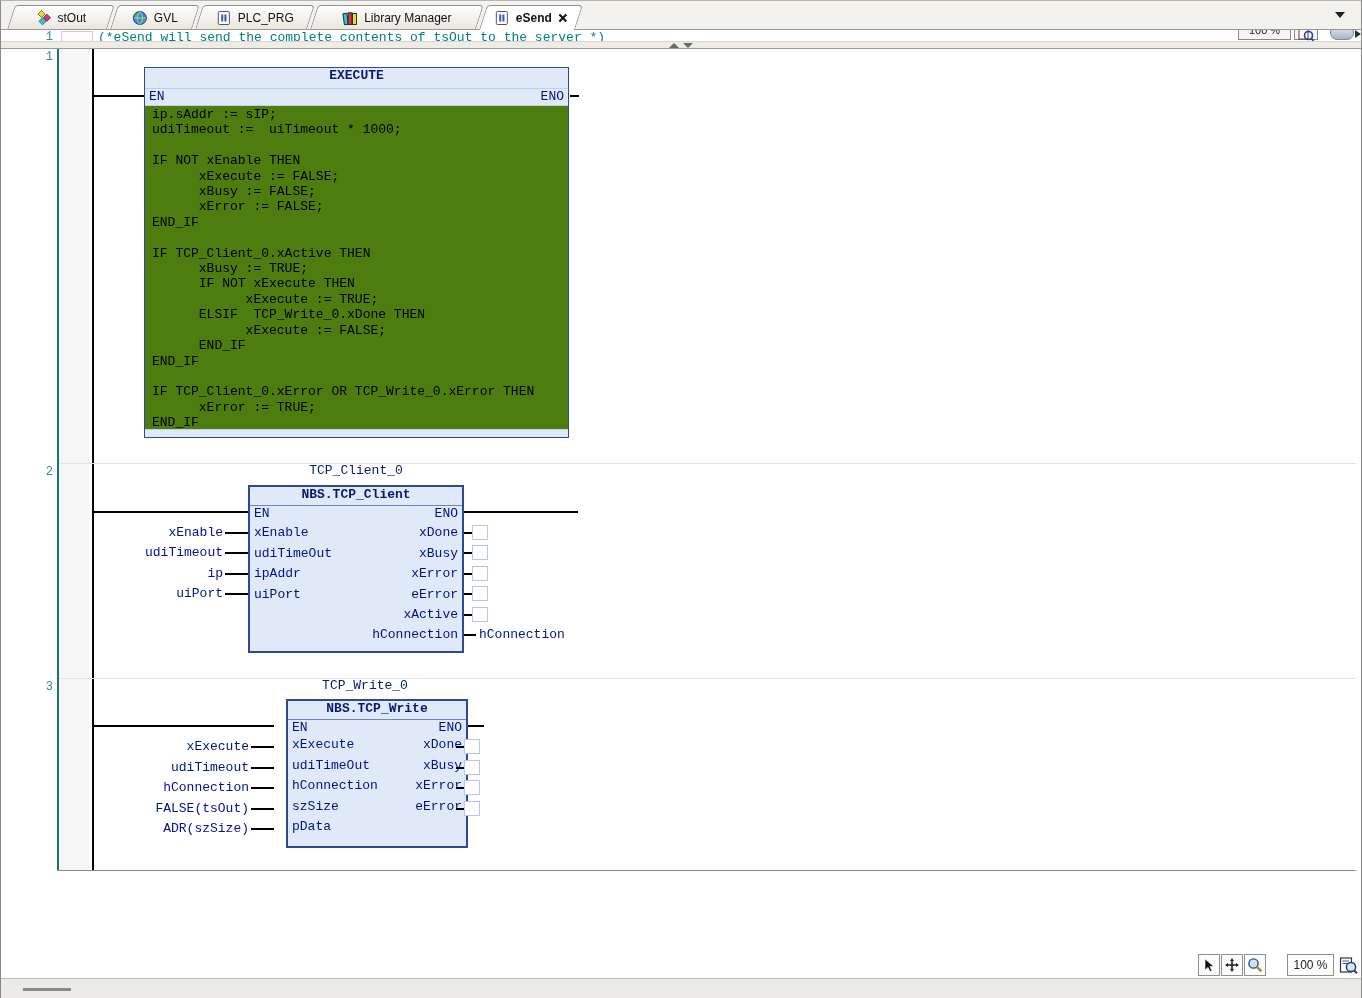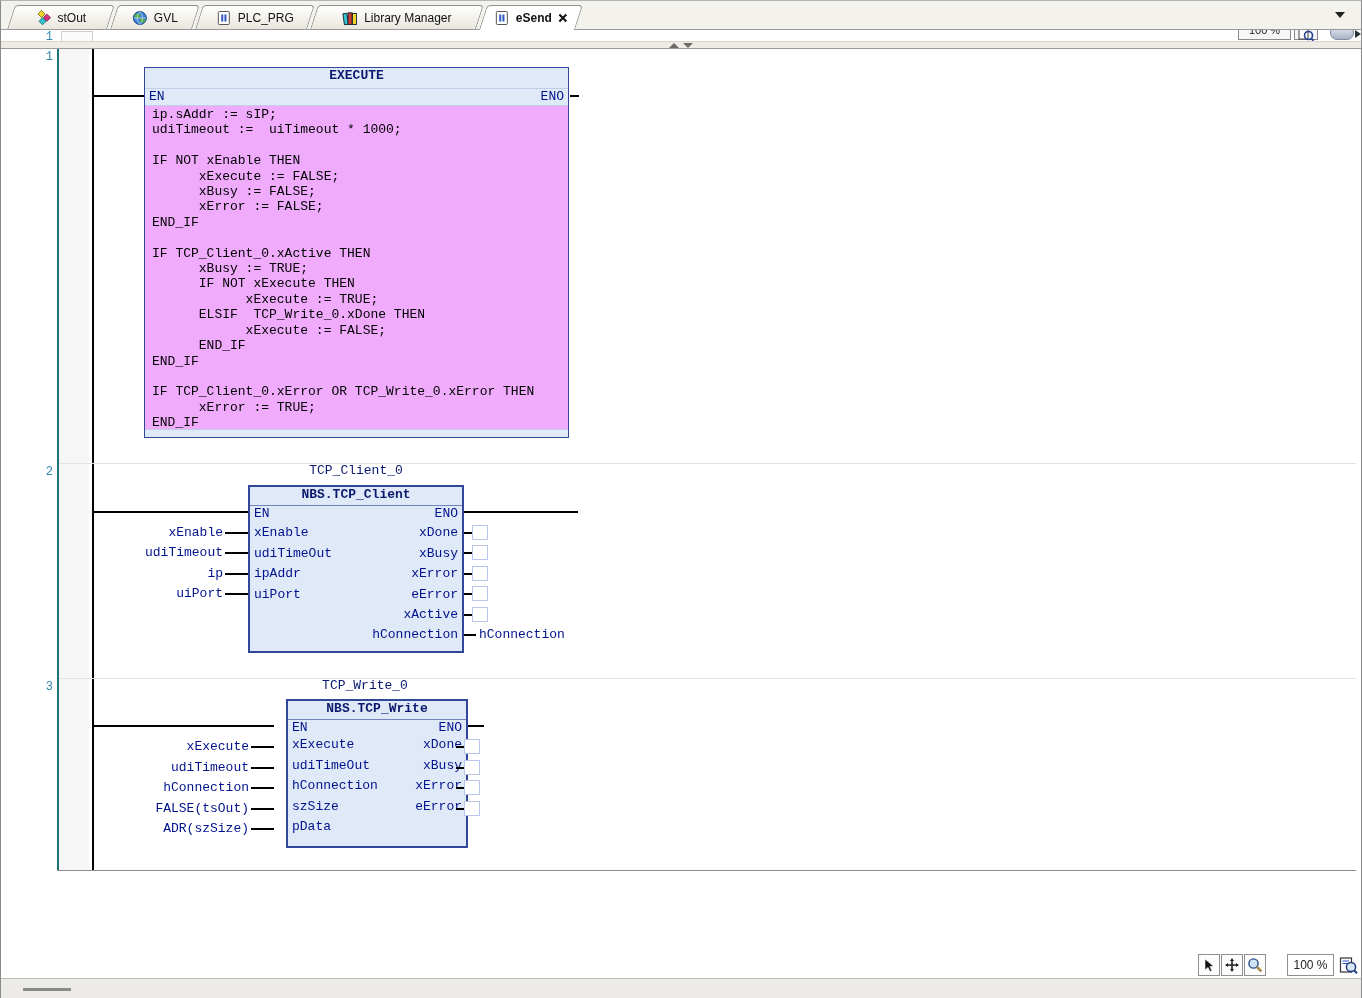--- a/index.html
+++ b/index.html
@@ -42,21 +42,21 @@
   .sarr.dn{left:682px;border-top:5px solid #6a6a6a;}
   
   .tealrail{position:absolute;left:56px;top:48px;width:2px;height:822px;background:#1d7474;}
   .margincol{position:absolute;left:58px;top:48px;width:30px;height:822px;background:#f6f6f6;}
   .rail{position:absolute;left:91px;top:48px;width:2px;height:822px;background:#000;}
   .netsep{position:absolute;left:58px;width:1297px;height:1px;background:#e3e3e3;}
   .endline{position:absolute;left:56px;top:869px;width:1299px;height:1px;background:#8c8c8c;}
   .netnum{position:absolute;left:30px;width:22px;text-align:right;
         font:12px "Liberation Mono",monospace;color:#3187ad;}
   .wire{position:absolute;background:#000;height:2px;}
-  .blk1{position:absolute;left:143px;top:66px;width:425px;height:371px;background:#f0abfc;
+  .blk1{position:absolute;left:143px;top:66px;width:425px;height:371px;background:#4d7c0f;
         border:1px solid #32479a;box-sizing:border-box;}
   .b1title{height:20px;line-height:20px;background:#dfe9f7;border-bottom:1px solid #c3cfe8;
         text-align:center;font:bold 13px "Liberation Mono",monospace;color:#0b1a6e;}
   .b1en{position:relative;height:16px;line-height:16px;background:#dfe9f7;border-bottom:1px solid #c3cfe8;
         font:13px "Liberation Mono",monospace;color:#00128c;}
   .b1en .en{position:absolute;left:4px;} .b1en .eno{position:absolute;right:4px;}
   .b1code{position:absolute;left:7px;top:39px;margin:0;font:13px/15.4px "Liberation Mono",monospace;
         color:#000;white-space:pre;}
   .b1footer{position:absolute;left:0;bottom:0;width:100%;height:8px;background:#dfe9f7;
         border-top:1px solid #c3cfe8;box-sizing:border-box;}
@@ -150,20 +150,21 @@
         </svg>
       </div>
     </div>
 
     <div class="tab-overflow"></div>
   </div>
 
   <div class="declrow">
     <span class="dnum">1</span>
     <span class="dbox"></span>
+    <span class="dcomment">(*eSend will send the complete contents of tsOut to the server *)</span>
     <span class="dzoombtn">
       <span>100 %</span>
     </span>
     <span class="dzpbtn">
       <svg width="16" height="16" viewBox="0 0 16 16" style="position:absolute;left:3px;top:6px;">
         <rect x="1" y="2" width="9" height="11" fill="#fff" stroke="#444" stroke-width="1"></rect>
         <circle cx="10.5" cy="9.5" r="4" fill="none" stroke="#23408f" stroke-width="1.6"></circle>
         <line x1="13.2" y1="12.4" x2="15.4" y2="14.8" stroke="#23408f" stroke-width="1.8"></line>
       </svg>
     </span>

